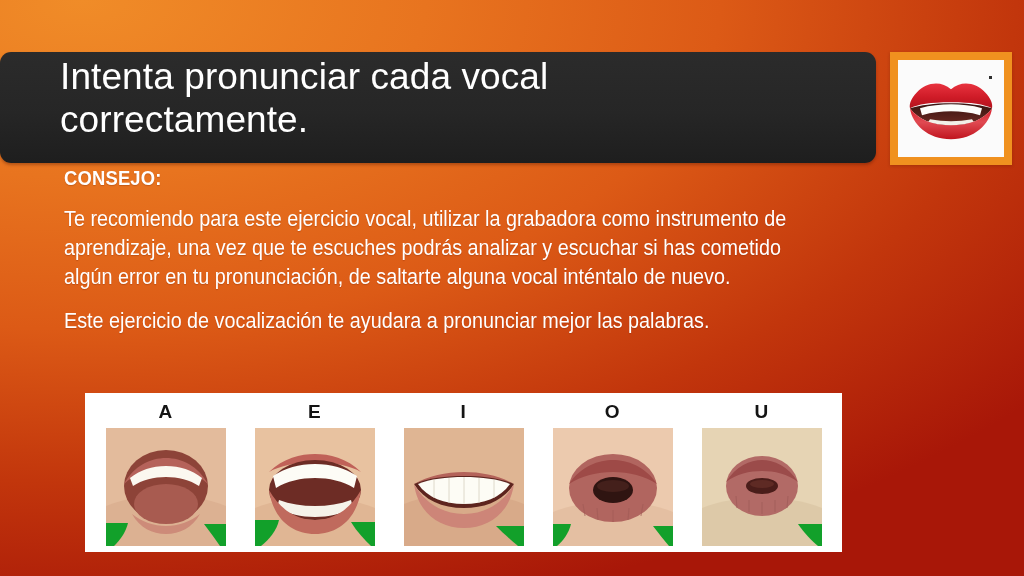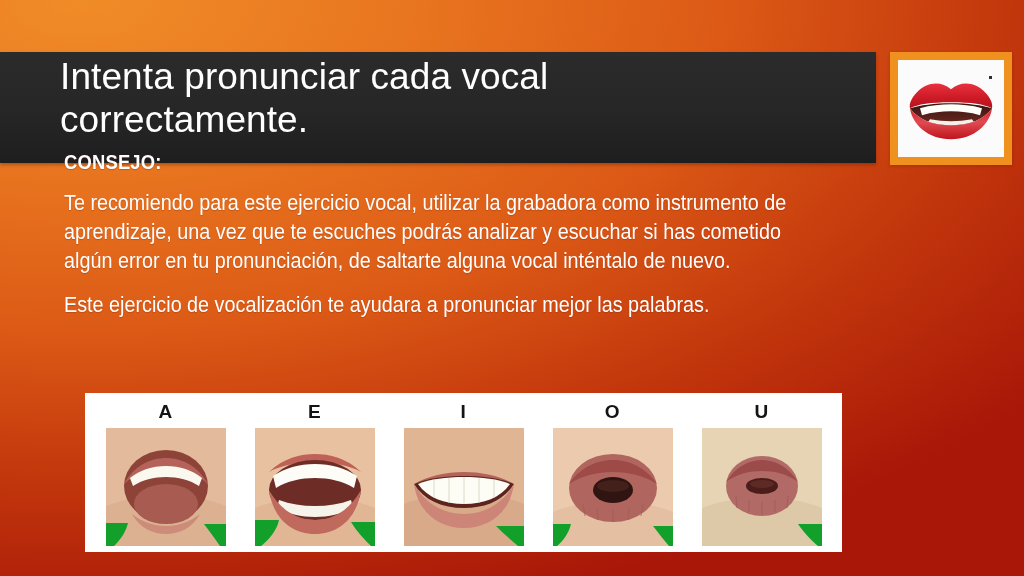--- a/index.html
+++ b/index.html
@@ -29,20 +29,21 @@
 
   
   #title-bar {
     position: absolute;
     left: 0;
     top: 52px;
     width: 876px;
     height: 111px;
     background: linear-gradient(180deg, #2b2b2b 0%, #262626 55%, #1e1e1e 100%);
     box-shadow: 0 2px 3px rgba(80, 20, 0, 0.35);
+    border-radius: 11px;
   }
   #title-text {
     position: absolute;
     left: 60px;
     top: 4px;
     width: 800px;
     color: #ffffff;
     font-size: 37px;
     line-height: 1.16;
     font-weight: 400;
@@ -83,21 +84,21 @@
     top: 50%;
     transform: translate(-50%, -48%);
     width: 86px;
     height: 62px;
   }
 
   
   #body-copy {
     position: absolute;
     left: 64px;
-    top: 152px;
+    top: 168px;
     width: 800px;
     color: #ffffff;
     font-family: "Liberation Sans Narrow", "Liberation Sans", sans-serif;
     text-shadow: 0 1px 1px rgba(120, 35, 0, 0.30);
   }
   #consejo-heading {
     font-size: 20px;
     font-weight: bold;
     line-height: 1.0;
     letter-spacing: 0.2px;

